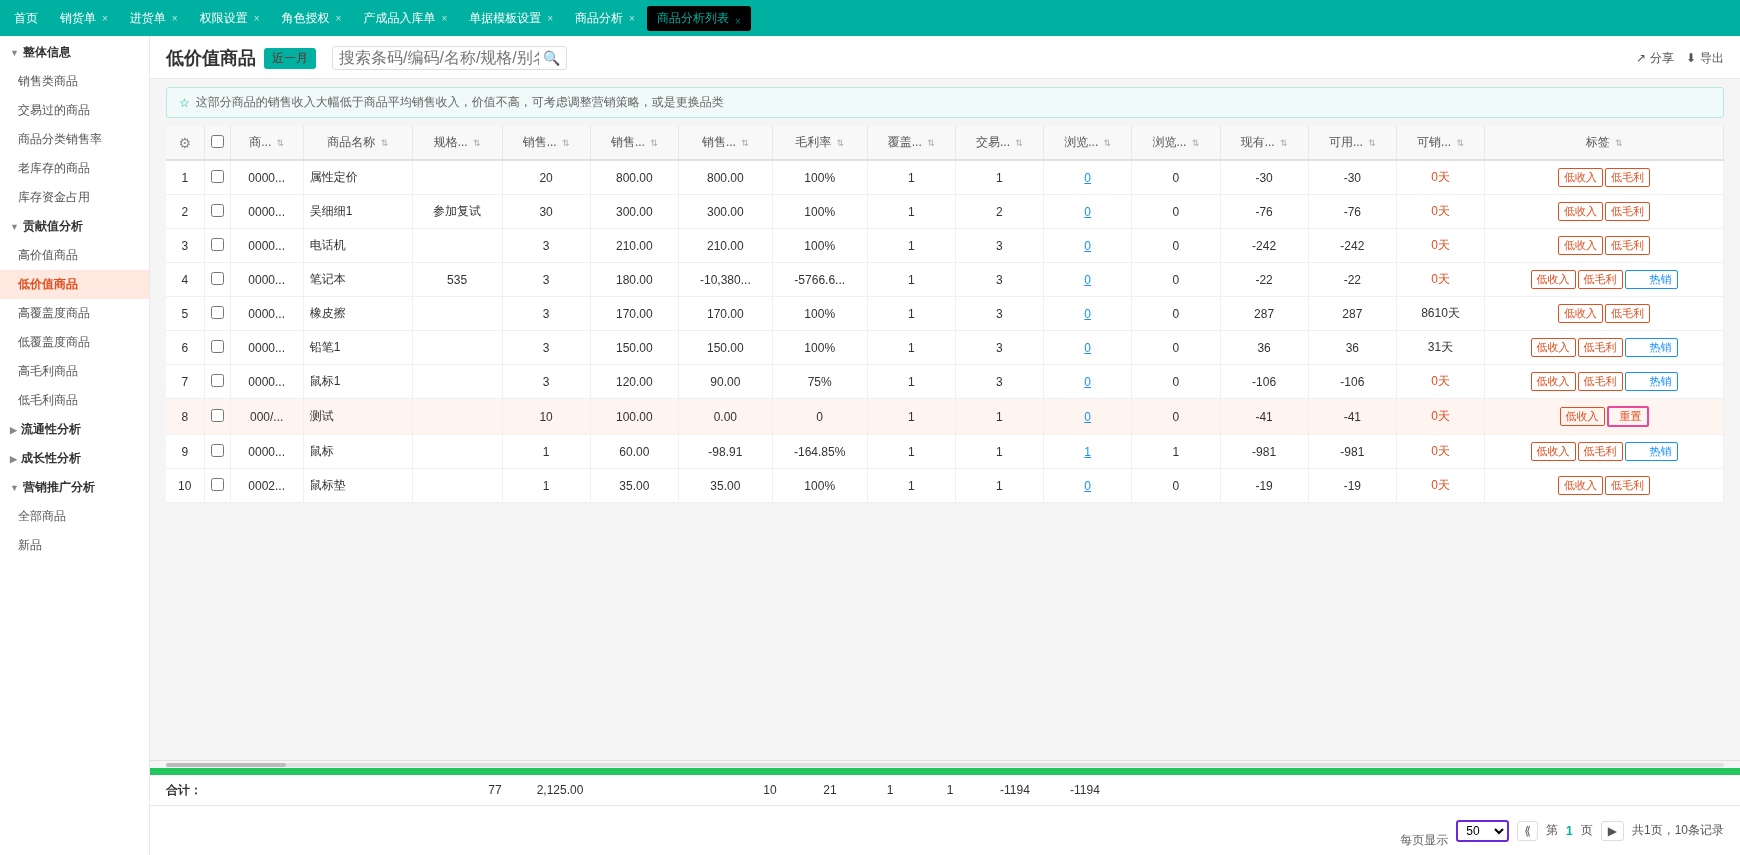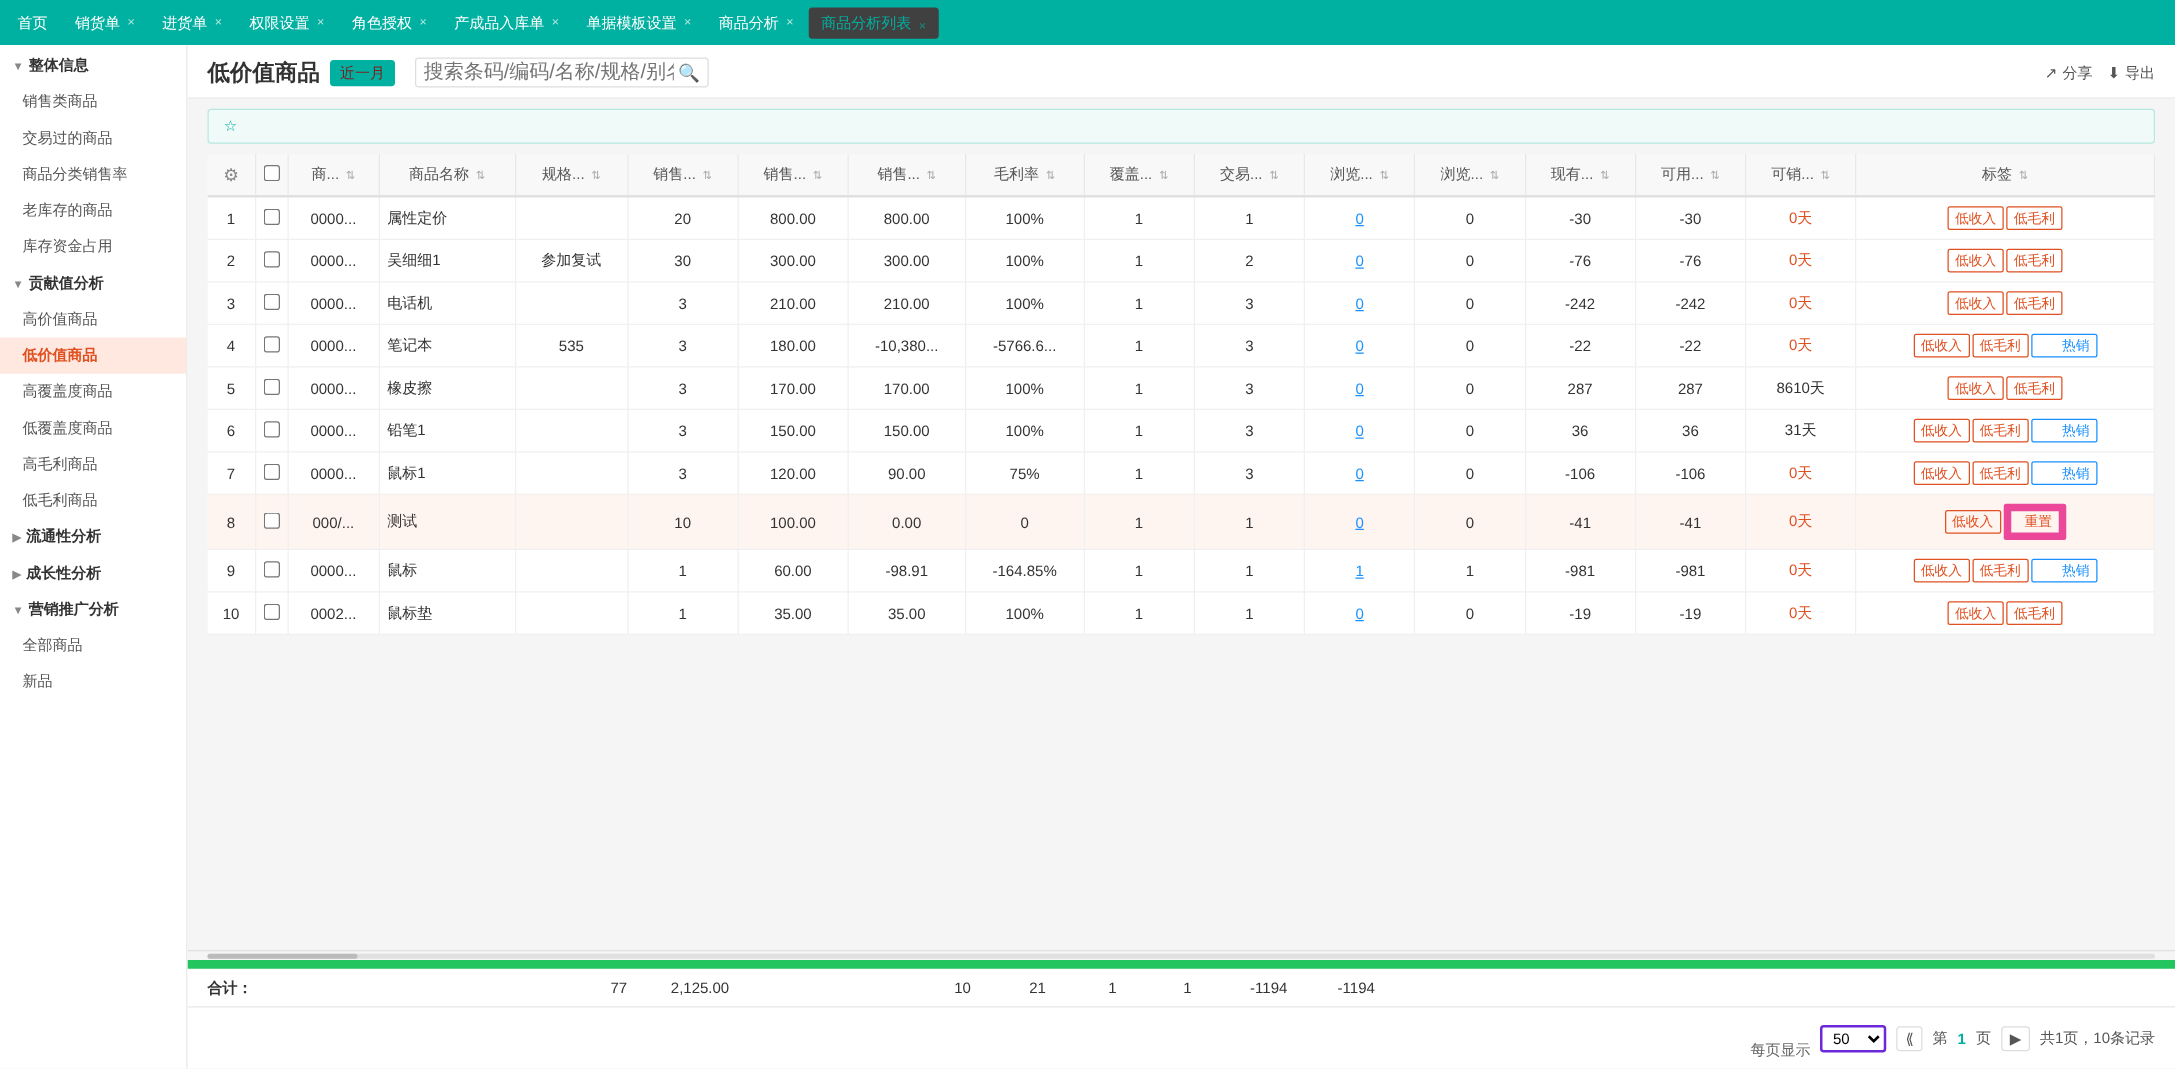--- a/index.html
+++ b/index.html
@@ -18,21 +18,21 @@
       color: #fff;
       padding: 4px 10px;
       border-radius: 3px;
       cursor: pointer;
       white-space: nowrap;
       display: flex;
       align-items: center;
       gap: 4px;
       font-size: 13px;
     }
-    .nav-item.active { background: #404040; color: #00b0a0; align-items: flex-end; }
+    .nav-item.active { background: #000000; color: #00b0a0; align-items: flex-end; }
     .nav-item .close-x { font-size: 10px; color: inherit; opacity: 0.7; margin-left: 2px; }
 
     
     .main-layout {
       display: flex;
       height: calc(855px - 36px);
     }
 
     
     .sidebar {
@@ -195,21 +195,21 @@
 
     
     .tag {
       display: inline-block;
       padding: 1px 5px;
       border-radius: 2px;
       font-size: 11px;
       margin: 1px;
     }
     .tag-orange { color: #e05020; border: 1px solid #e05020; }
-    .tag-red { color: #e05020; border: 6px solid #ec4899; padding-left: 11px; }
+    .tag-red { color: #e05020; border: 2px solid #ec4899; padding-left: 11px; }
     .tag-blue { color: #1890ff; border: 1px solid #1890ff; padding-left: 24px; }
 
     .text-orange { color: #e05020; }
     .text-link { color: #1890ff; text-decoration: underline; cursor: pointer; }
 
     
     .footer-bar {
       background: #fff;
       border-top: 7px solid #22c55e;
       padding: 6px 16px;
@@ -379,20 +379,21 @@
         </div>
         <div class="action-btn">
           <span>⬇</span>
           <span>导出</span>
         </div>
       </div>
     </div>
 
     <div class="info-banner">
       <span class="info-icon">☆</span>
+      <span>这部分商品的销售收入大幅低于商品平均销售收入，价值不高，可考虑调整营销策略，或是更换品类</span>
     </div>
 
     <div class="table-container">
       <table>
         <thead>
           <tr>
             <th><span class="gear-icon">⚙</span></th>
             <th><input type="checkbox" style=""></th>
             <th>商... <span class="sort-icons">⇅</span></th>
             <th>商品名称 <span class="sort-icons">⇅</span></th>

